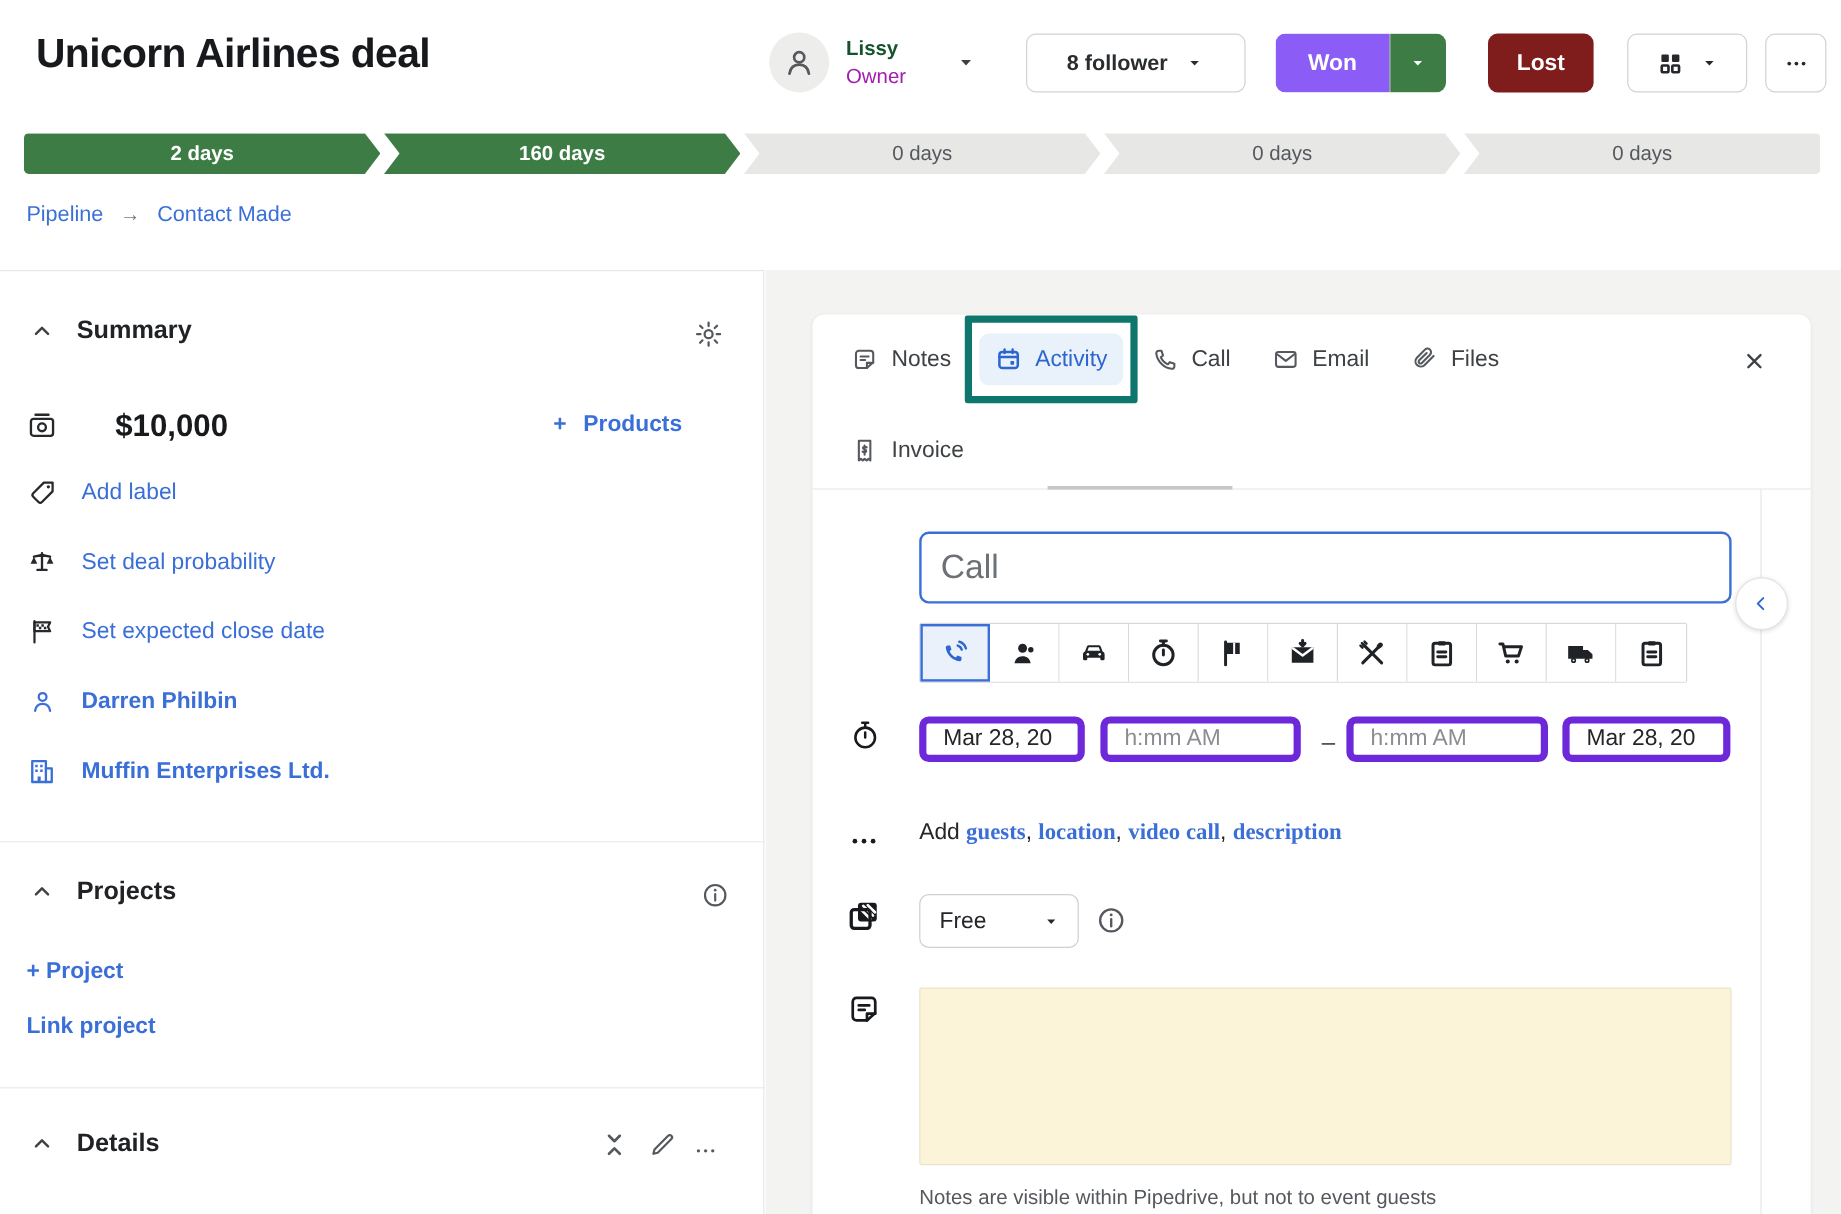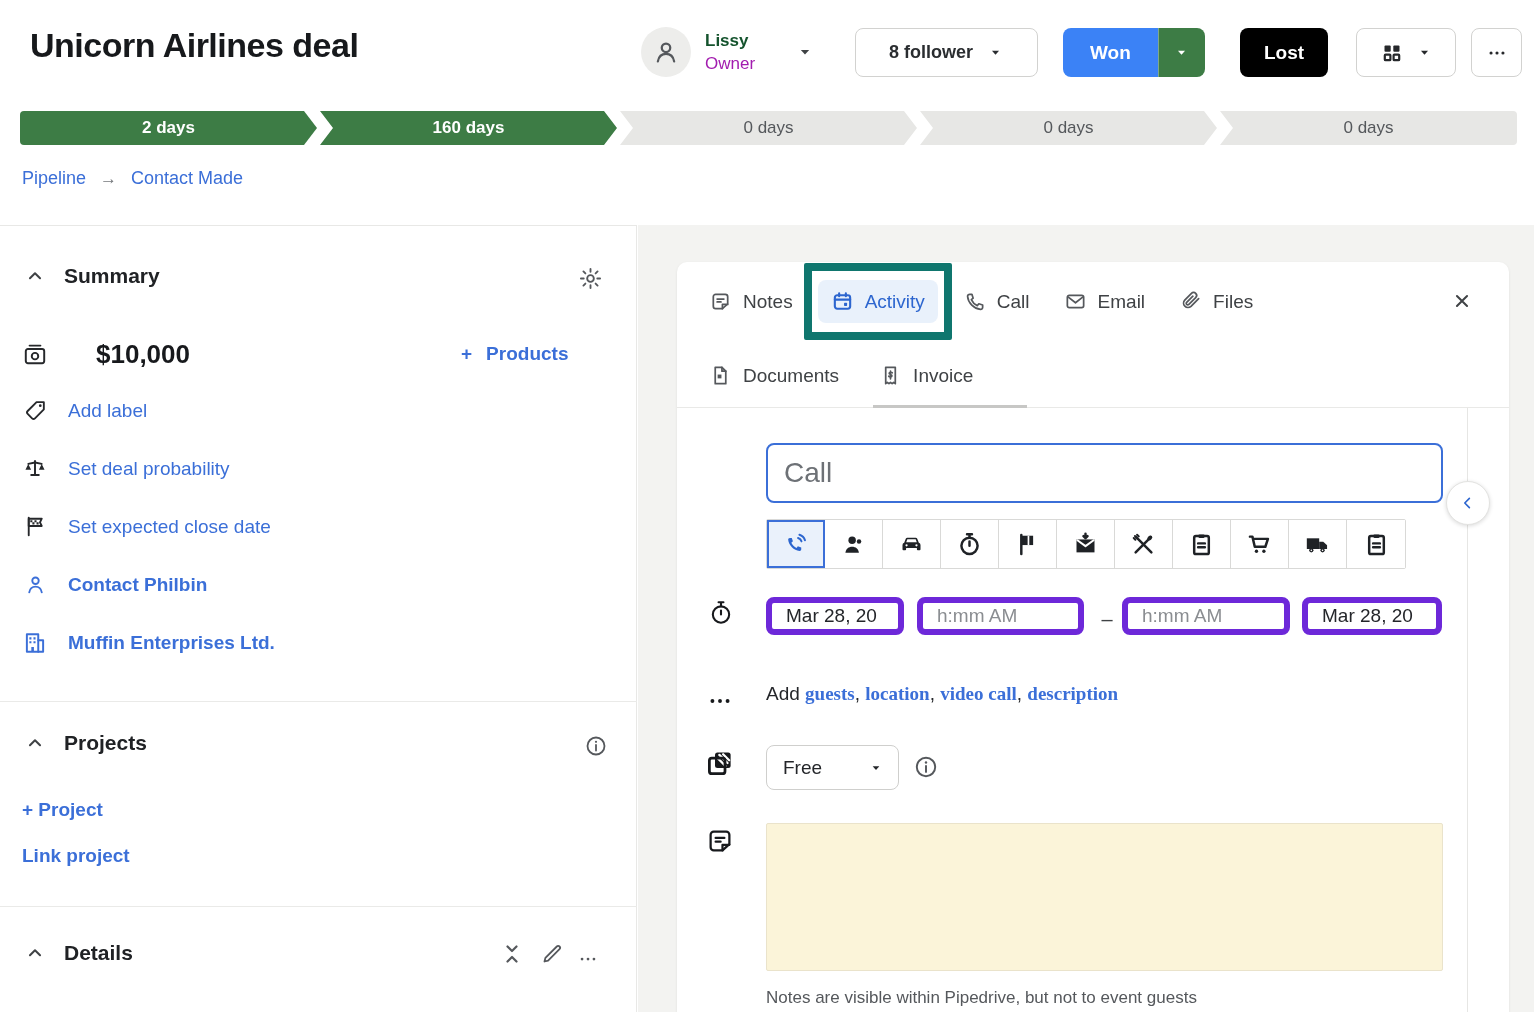--- a/index.html
+++ b/index.html
@@ -25,25 +25,25 @@
   #owner-text { margin-left:14px; }
   #owner-name { font-size:17px; font-weight:700; color:#14532d; }
   #owner-role { font-size:17px; color:#a21caf; margin-top:3px; }
   #owner-caret { position:absolute; left:795px; top:42px; color:#3f4245; cursor:pointer; }
 
   .btn { position:absolute; top:28px; height:49px; background:#fff; border:1px solid #d2d2d0;
     border-radius:8px; display:flex; align-items:center; justify-content:center;
     font-size:18px; font-weight:700; color:#2a2d30; cursor:pointer; }
   #follower-btn { left:855px; width:183px; gap:14px; }
   #won-split { position:absolute; left:1063px; top:28px; height:49px; display:flex; border-radius:8px; overflow:hidden; }
-  #won-main { background:#3b82f6; color:#fff; font-size:19px; font-weight:700;
+  #won-main { background:#8b5cf6; color:#fff; font-size:19px; font-weight:700;
     display:flex; align-items:center; padding:0 27px; cursor:pointer; }
   #won-caret { background:#3d7c45; border-left:1px solid rgba(255,255,255,.35); width:47px;
     display:flex; align-items:center; justify-content:center; color:#fff; cursor:pointer; }
-  #lost-btn { position:absolute; left:1240px; top:28px; height:49px; width:88px; background:#000000;
+  #lost-btn { position:absolute; left:1240px; top:28px; height:49px; width:88px; background:#7f1d1d;
     border-radius:8px; color:#fff; font-size:19px; font-weight:700;
     display:flex; align-items:center; justify-content:center; cursor:pointer; }
   #layout-btn { left:1356px; width:100px; gap:12px; color:#26282b; }
   #more-btn { left:1471px; width:51px; color:#26282b; }
 
   
   #stage-bar { position:absolute; left:20px; top:111px; width:1497px; height:34px; display:flex; }
   .seg { flex:1; display:flex; align-items:center; justify-content:center;
     font-size:17px; cursor:pointer; }
   .seg + .seg { margin-left:3px;text-align:center; }
@@ -83,21 +83,21 @@
   
   #card { position:absolute; left:677px; top:262px; width:832px; height:750px; background:#fff;
     border-radius:10px 10px 0 0; box-shadow:0 1px 3px rgba(0,0,0,.08); }
   #tabs-row1 { position:absolute; left:19px; top:14px; display:flex; align-items:center; gap:8px; }
   #tabs-row2 { position:absolute; left:19px; top:92px; display:flex; align-items:center; gap:14px; }
   .tab { display:flex; align-items:center; gap:11px; padding:10px 13px; font-size:19px; color:#3f4245;
     border-radius:8px; cursor:pointer; white-space:nowrap; }
   .tab .tic { color:#55585c; }
   .tab.active { background:#e9f1fb; color:#2d66cf; }
   .tab.active .tic { color:#2d66cf; }
-  #annotation-box { border:8px solid #0f766e; border-radius:2px; padding:9px 6px; margin:-13px -10px; }
+  #annotation-box { border:6px solid #0f766e; border-radius:2px; padding:9px 6px; margin:-13px -10px; }
   #tab-close { position:absolute; right:36px; top:28px; color:#3f4245; cursor:pointer; }
   #tabs-border { position:absolute; left:0; top:145px; width:832px; height:1px; background:#e9e9e7; }
   #tabs-scroll-thumb { position:absolute; left:196px; top:143px; width:154px; height:3px; background:#c7c7c5; }
   #form-right-border { position:absolute; left:790px; top:146px; bottom:0; width:1px; background:#e6e6e4; }
 
   #title-input { position:absolute; left:89px; top:181px; width:677px; height:60px;
     border:2px solid #3b6fd8; border-radius:8px; font-size:28px; color:#6d7176; padding:0 16px;
     font-family:"Liberation Sans", sans-serif; outline:none; background:#fff; }
 
   #type-toolbar { position:absolute; left:89px; top:257px; display:flex; border:1px solid #d9d9d7;
@@ -278,21 +278,21 @@
       <span class="blue-link">Set expected close date</span>
     </div>
 
     <div class="srow" style="left:22px; top:346px;">
       <span class="sic blue">
         <svg class="ic" width="25" height="25" viewBox="0 0 24 24">
           <circle cx="12" cy="8.4" r="3.1"></circle>
             <path d="M6 19.5c.6-3.6 2.9-5.5 6-5.5s5.4 1.9 6 5.5"></path>
         </svg>
       </span>
-      <span class="blue-link bold">Contact Philbin</span>
+      <span class="blue-link bold">Darren Philbin</span>
     </div>
 
     <div class="srow" style="left:22px; top:404px;">
       <span class="sic blue">
         <svg class="ic" width="26" height="26" viewBox="0 0 24 24">
           <rect x="4.5" y="4" width="10.5" height="16"></rect>
             <path d="M15 9.5h4.5V20H15"></path>
           <path class="f" d="M6.8 6.8h1.9v1.9H6.8zM10.6 6.8h1.9v1.9h-1.9zM6.8 10.4h1.9v1.9H6.8zM10.6 10.4h1.9v1.9h-1.9zM8.6 15.8h2.4V20H8.6z"></path>
         </svg>
       </span>
@@ -410,30 +410,20 @@
     <div id="tab-close">
       <svg class="ic" width="22" height="22" viewBox="0 0 24 24">
         <path class="b2" d="M6.5 6.5l11 11M17.5 6.5l-11 11"></path>
       </svg>
     </div>
 
     <div id="tabs-row2">
       <div class="tab">
         <span class="tic">
           <svg class="ic" width="23" height="23" viewBox="0 0 24 24">
-            <path d="M6.5 3.5h7l4 4v13h-11z"></path>
-              <path d="M13.5 3.5v4h4"></path>
-              <path class="f" d="M9 11h4v4H9z"></path>
-          </svg>
-        </span>
-        <span>Documents</span>
-      </div>
-      <div class="tab">
-        <span class="tic">
-          <svg class="ic" width="23" height="23" viewBox="0 0 24 24">
             <path d="M7 3.5h10v17l-1.7-1.3-1.6 1.3-1.7-1.3-1.6 1.3-1.7-1.3L7 20.5z"></path>
             <path d="M12 7.5v8M13.8 9.2c-.5-.8-2.9-.9-3.2.4-.3 1.5 3.2 1.2 2.9 2.8-.2 1.3-2.8 1.2-3.3.4"></path>
           </svg>
         </span>
         <span>Invoice</span>
       </div>
     </div>
 
     <div id="tabs-border"></div>
     <div id="tabs-scroll-thumb"></div>

